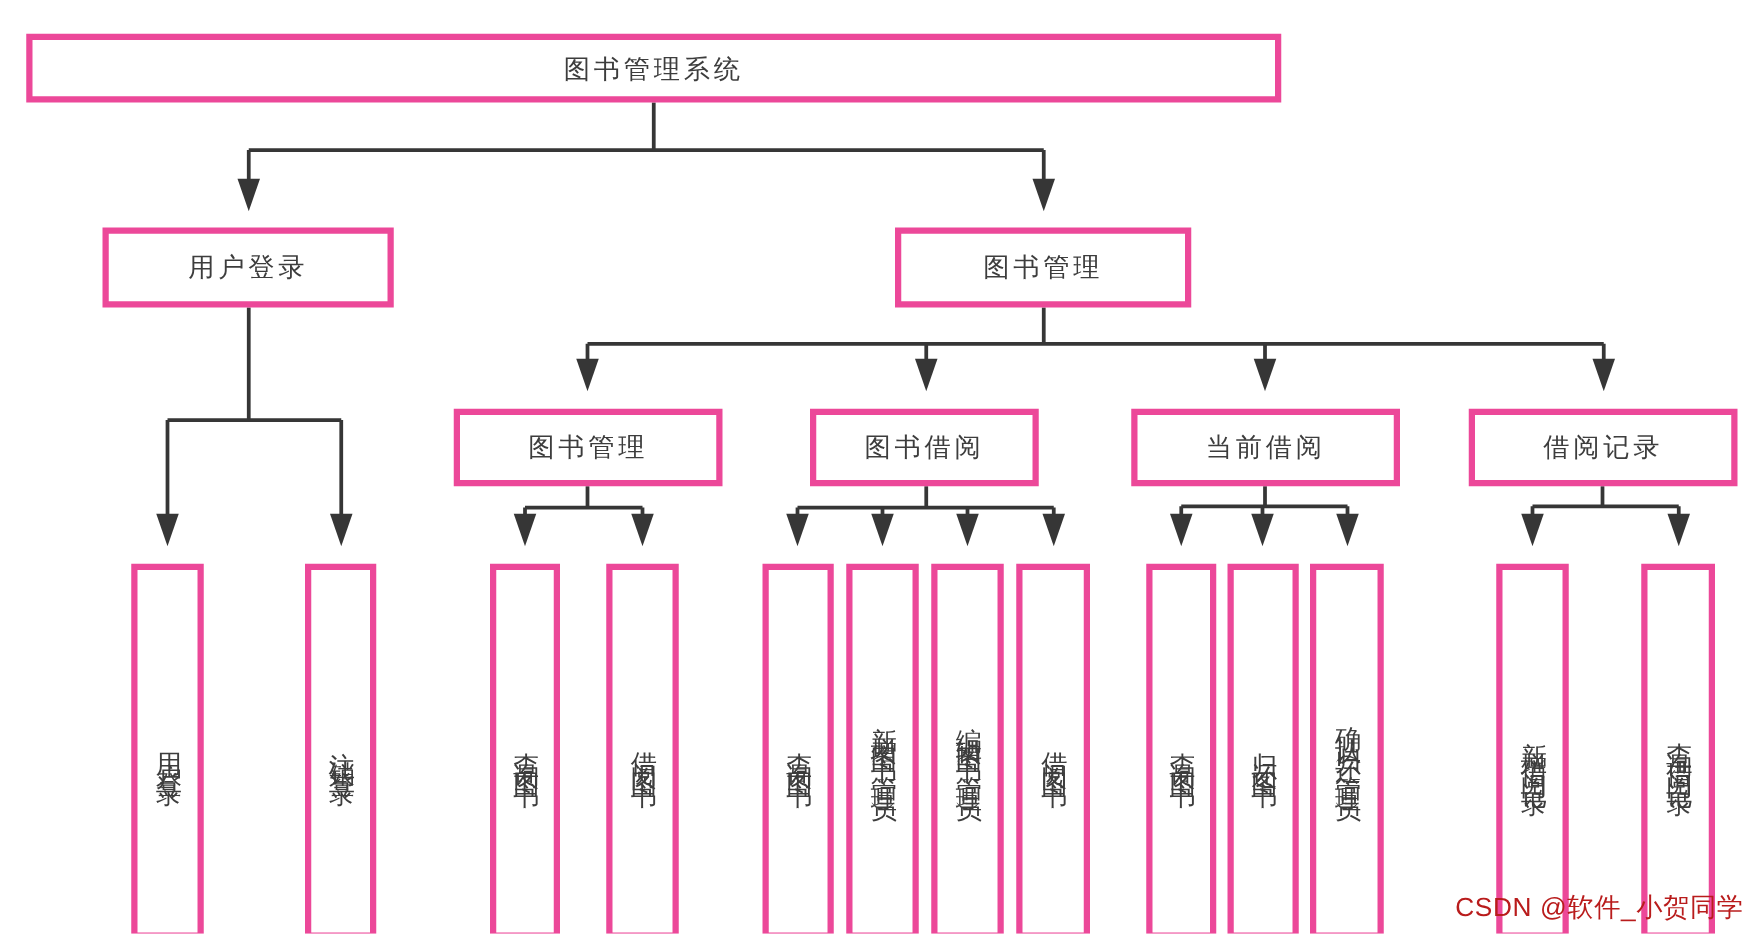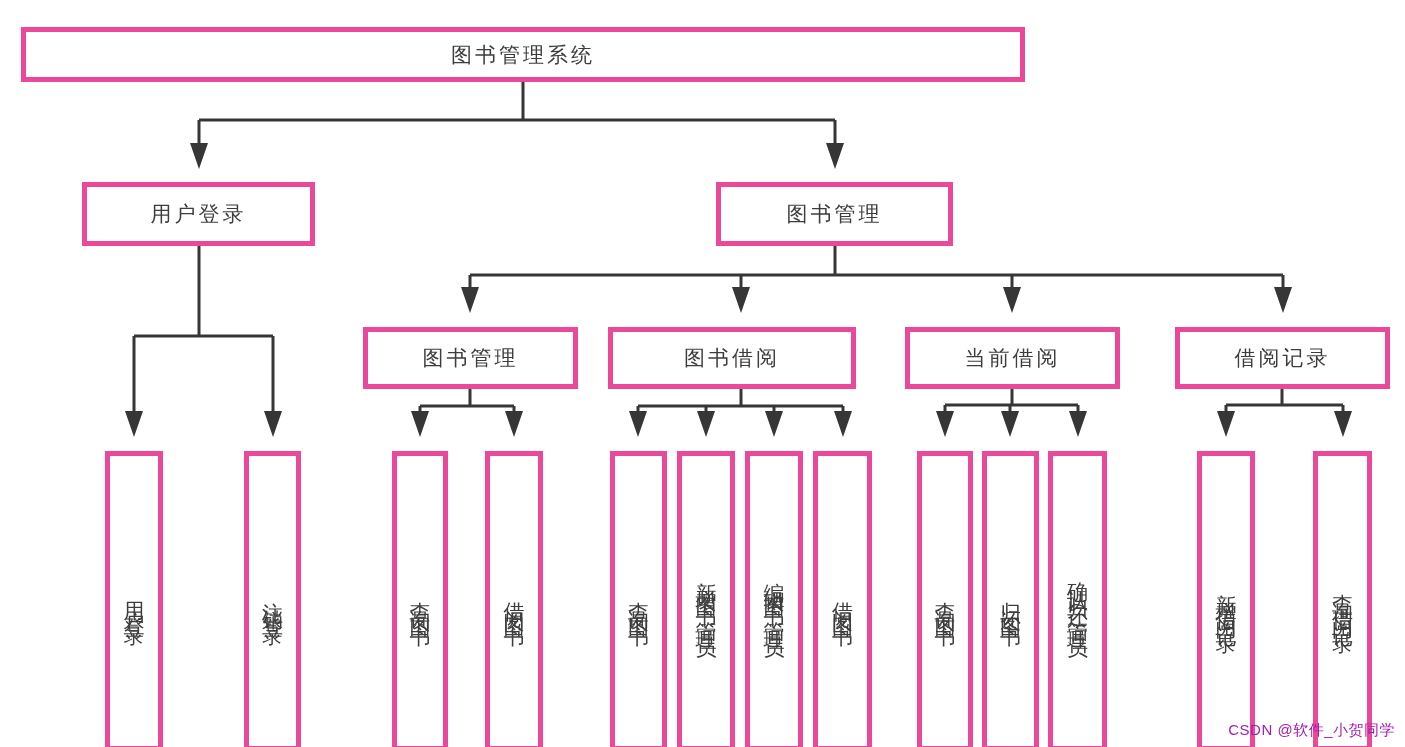--- a/index.html
+++ b/index.html
@@ -39,23 +39,23 @@
     text-orientation: mixed;
     font-size: 21px;
     letter-spacing: 8px;
     line-height: 1.15;
     white-space: nowrap;
   }
   .watermark {
     position: absolute;
     right: 10px;
     bottom: 7px;
-    font-size: 15px;
+    font-size: 21px;
     letter-spacing: 0.5px;
-    color: #a21caf;
+    color: #b91c1c;
     white-space: nowrap;
     z-index: 5;
   }
 </style>
 </head>
 <body>
 
 <div class="stage">
 
   <svg class="wires" viewBox="0 0 1405 747" aria-hidden="true">
@@ -108,21 +108,21 @@
   <div class="box" style="left:82px; top:168px; width:233px; height:64px;">
     <span class="h-label">用户登录</span>
   </div>
   <div class="box" style="left:716px; top:168px; width:237px; height:64px;">
     <span class="h-label">图书管理</span>
   </div>
 
   <div class="box" style="left:363px; top:313px; width:215px; height:62px;">
     <span class="h-label">图书管理</span>
   </div>
-  <div class="box" style="left:608px; top:313px; width:248px; height:62px;">
+  <div class="box" style="left:648px; top:313px; width:183px; height:62px;">
     <span class="h-label">图书借阅</span>
   </div>
   <div class="box" style="left:905px; top:313px; width:215px; height:62px;text-align:center;">
     <span class="h-label">当前借阅</span>
   </div>
   <div class="box" style="left:1175px; top:313px; width:215px; height:62px;">
     <span class="h-label">借阅记录</span>
   </div>
 
   <div class="box v-box" style="left:105px; top:437px; width:58px; height:300px;">

